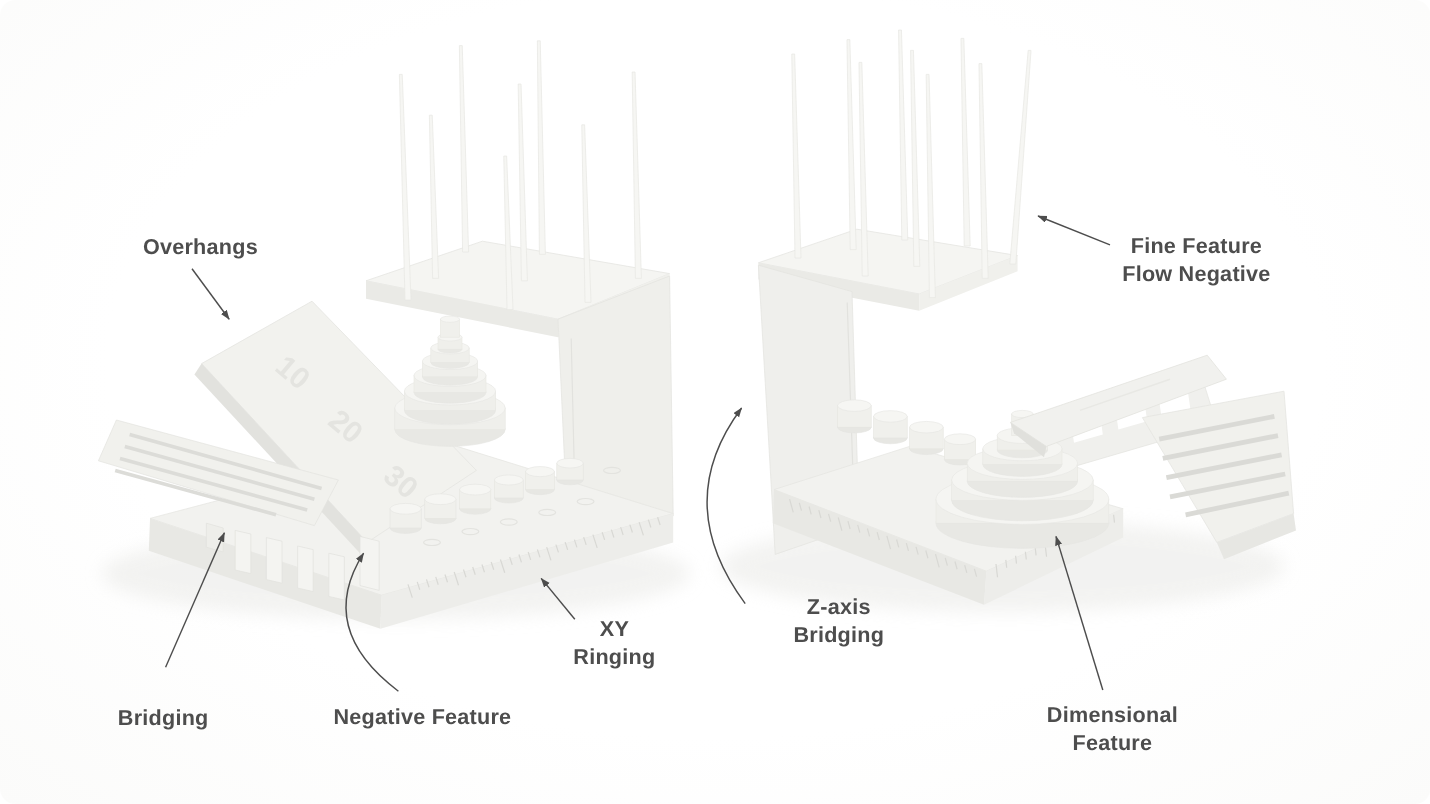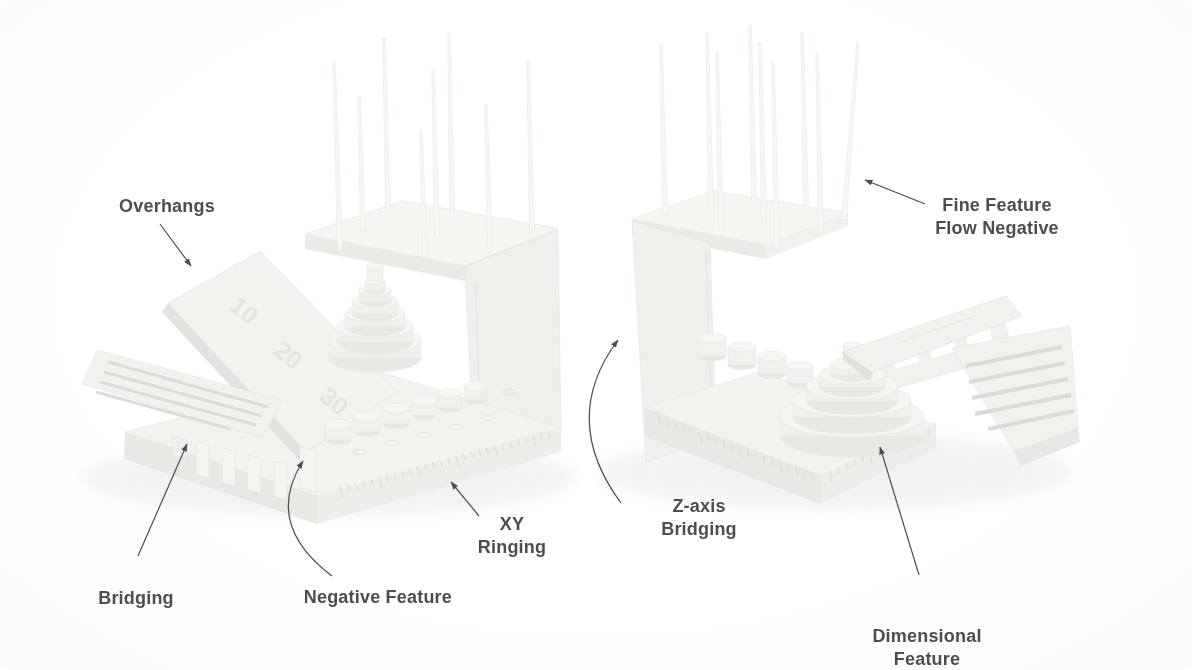--- a/index.html
+++ b/index.html
@@ -318,31 +318,31 @@
 
   <div class="label" style="left:917px;top:194px;width:160px;">
     <span>Fine Feature</span>
     <span>Flow Negative</span>
   </div>
 
   <div class="label" style="left:66px;top:563px;width:140px;margin-top:24px;">
     <span>Bridging</span>
   </div>
 
-  <div class="label" style="left:252px;top:586px;width:200px;text-align:right;">
+  <div class="label" style="left:252px;top:586px;width:200px;">
     <span>Negative Feature</span>
   </div>
 
   <div class="label" style="left:452px;top:513px;width:120px;">
     <span>XY</span>
     <span>Ringing</span>
   </div>
 
   <div class="label" style="left:629px;top:495px;width:140px;">
     <span>Z-axis</span>
     <span>Bridging</span>
   </div>
 
-  <div class="label" style="left:847px;top:585px;width:160px;margin-top:40px;">
+  <div class="label" style="left:847px;top:585px;width:160px;">
     <span>Dimensional</span>
     <span>Feature</span>
   </div>
 </div>
 
 </body></html>

